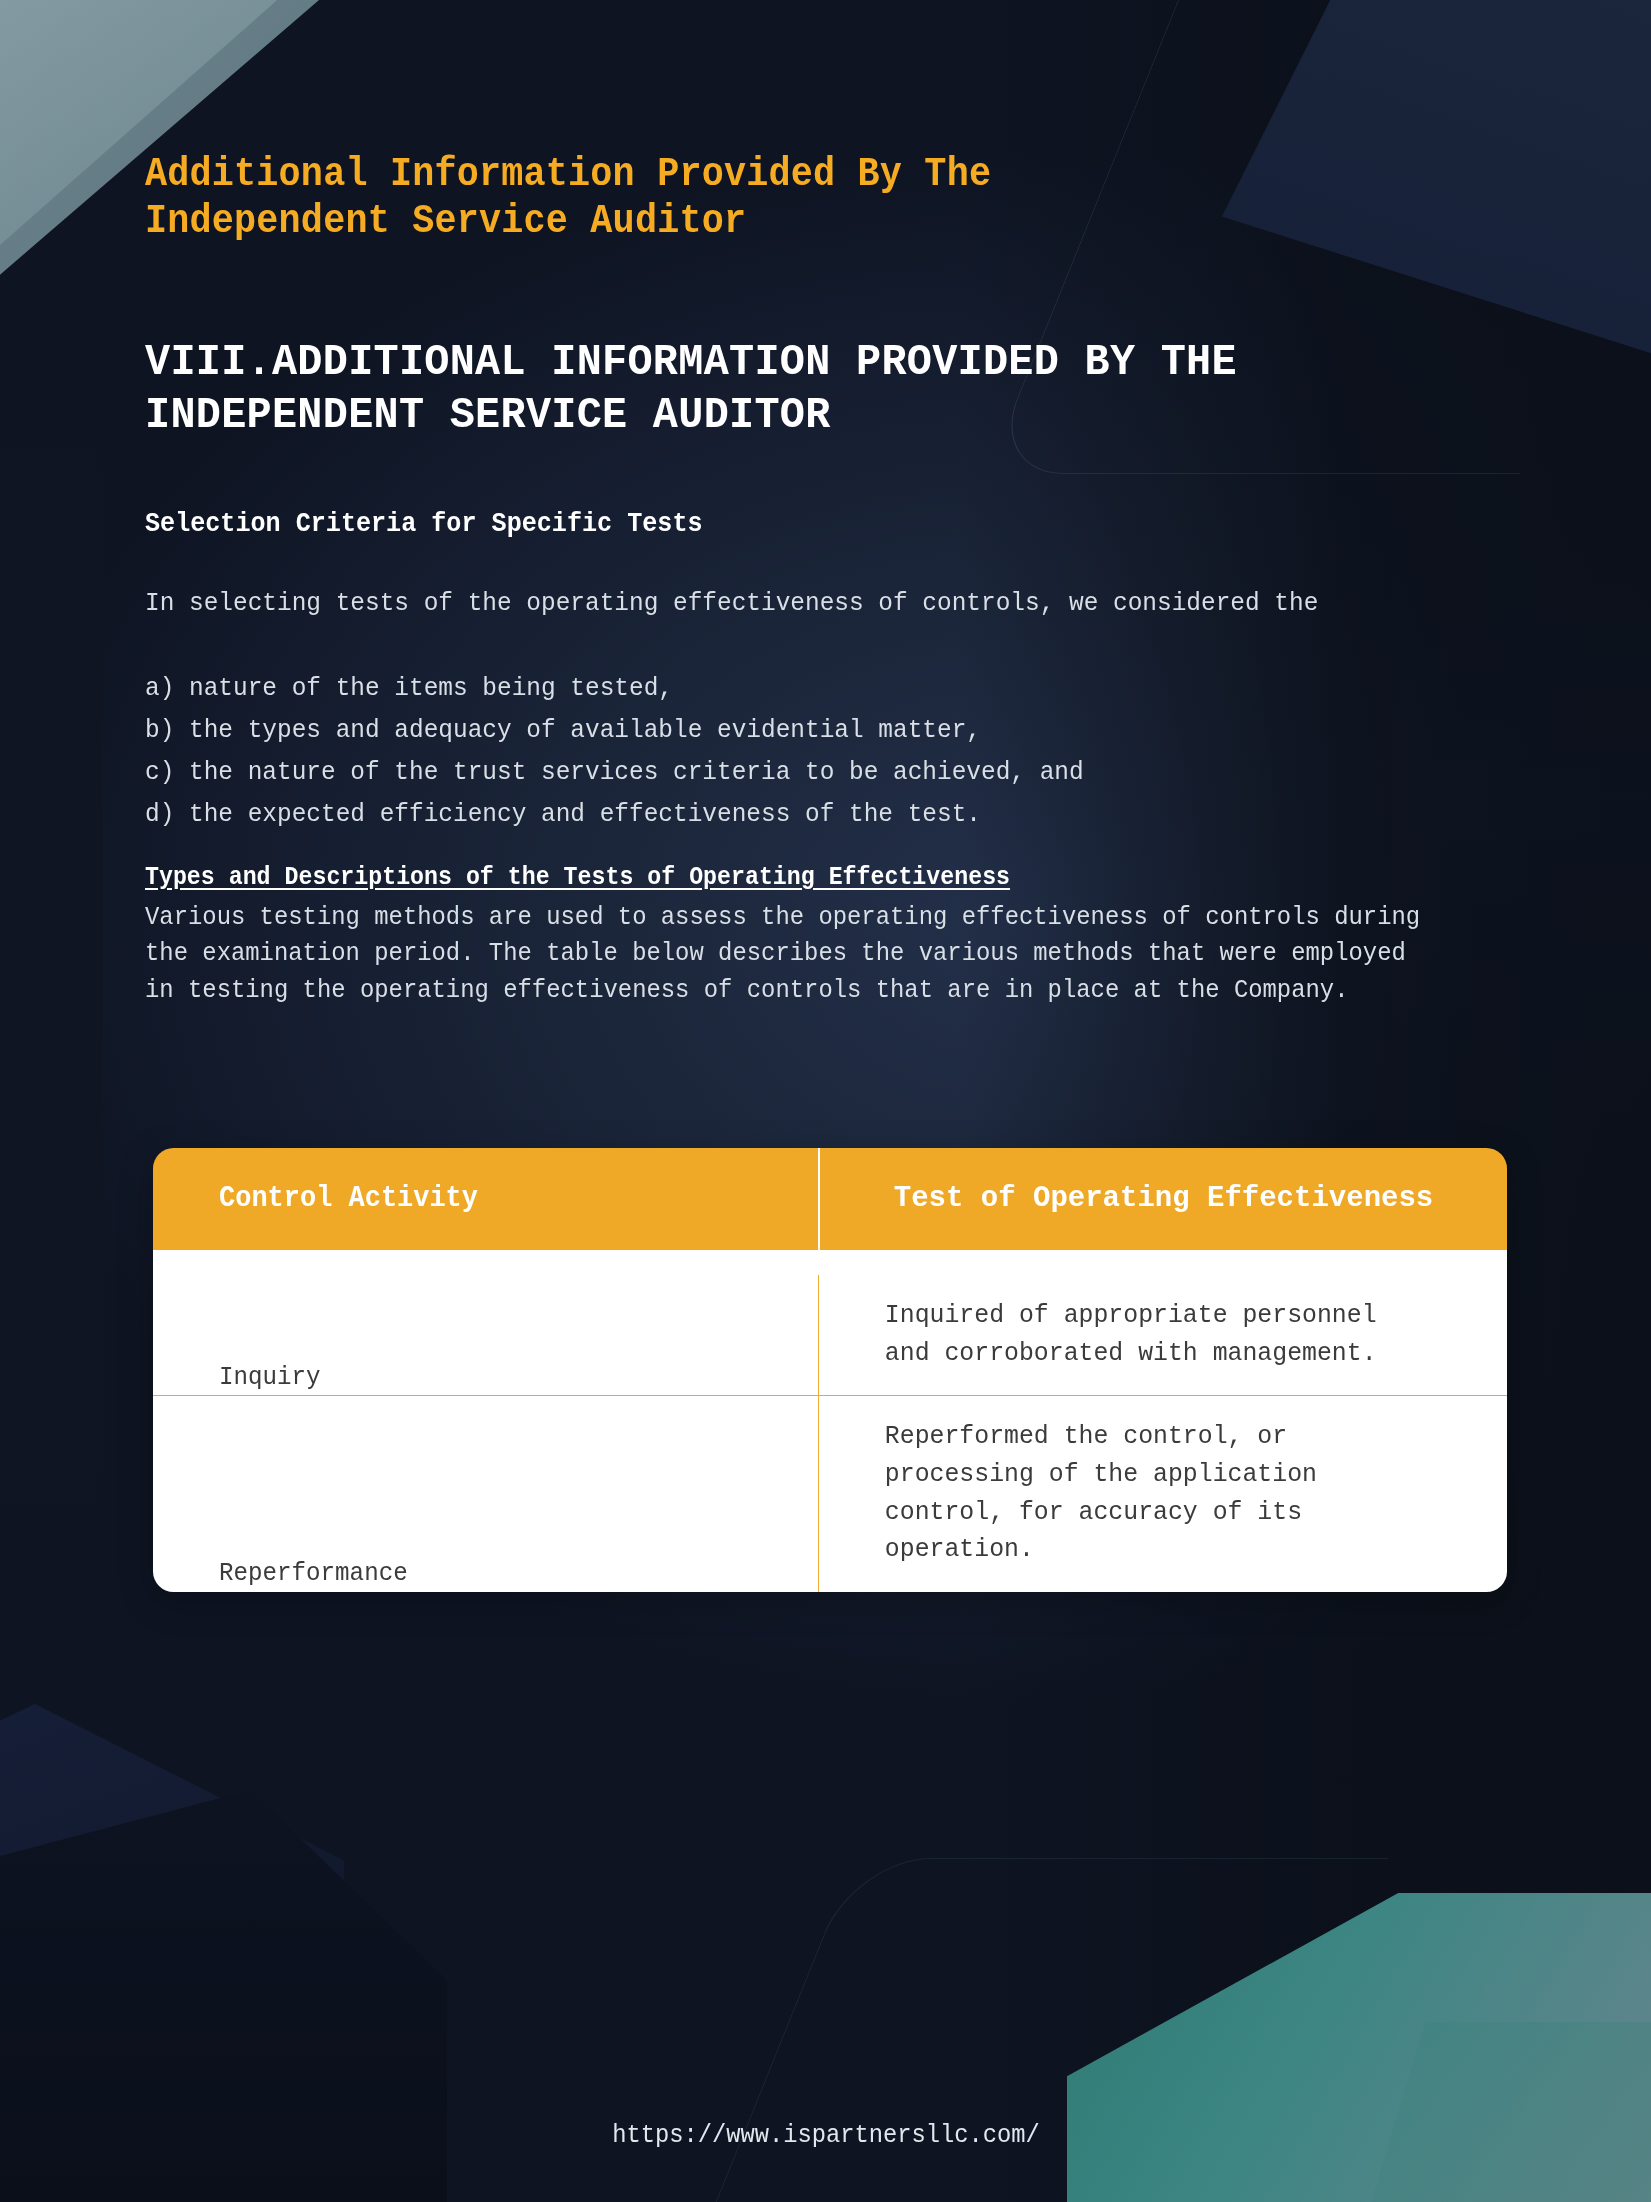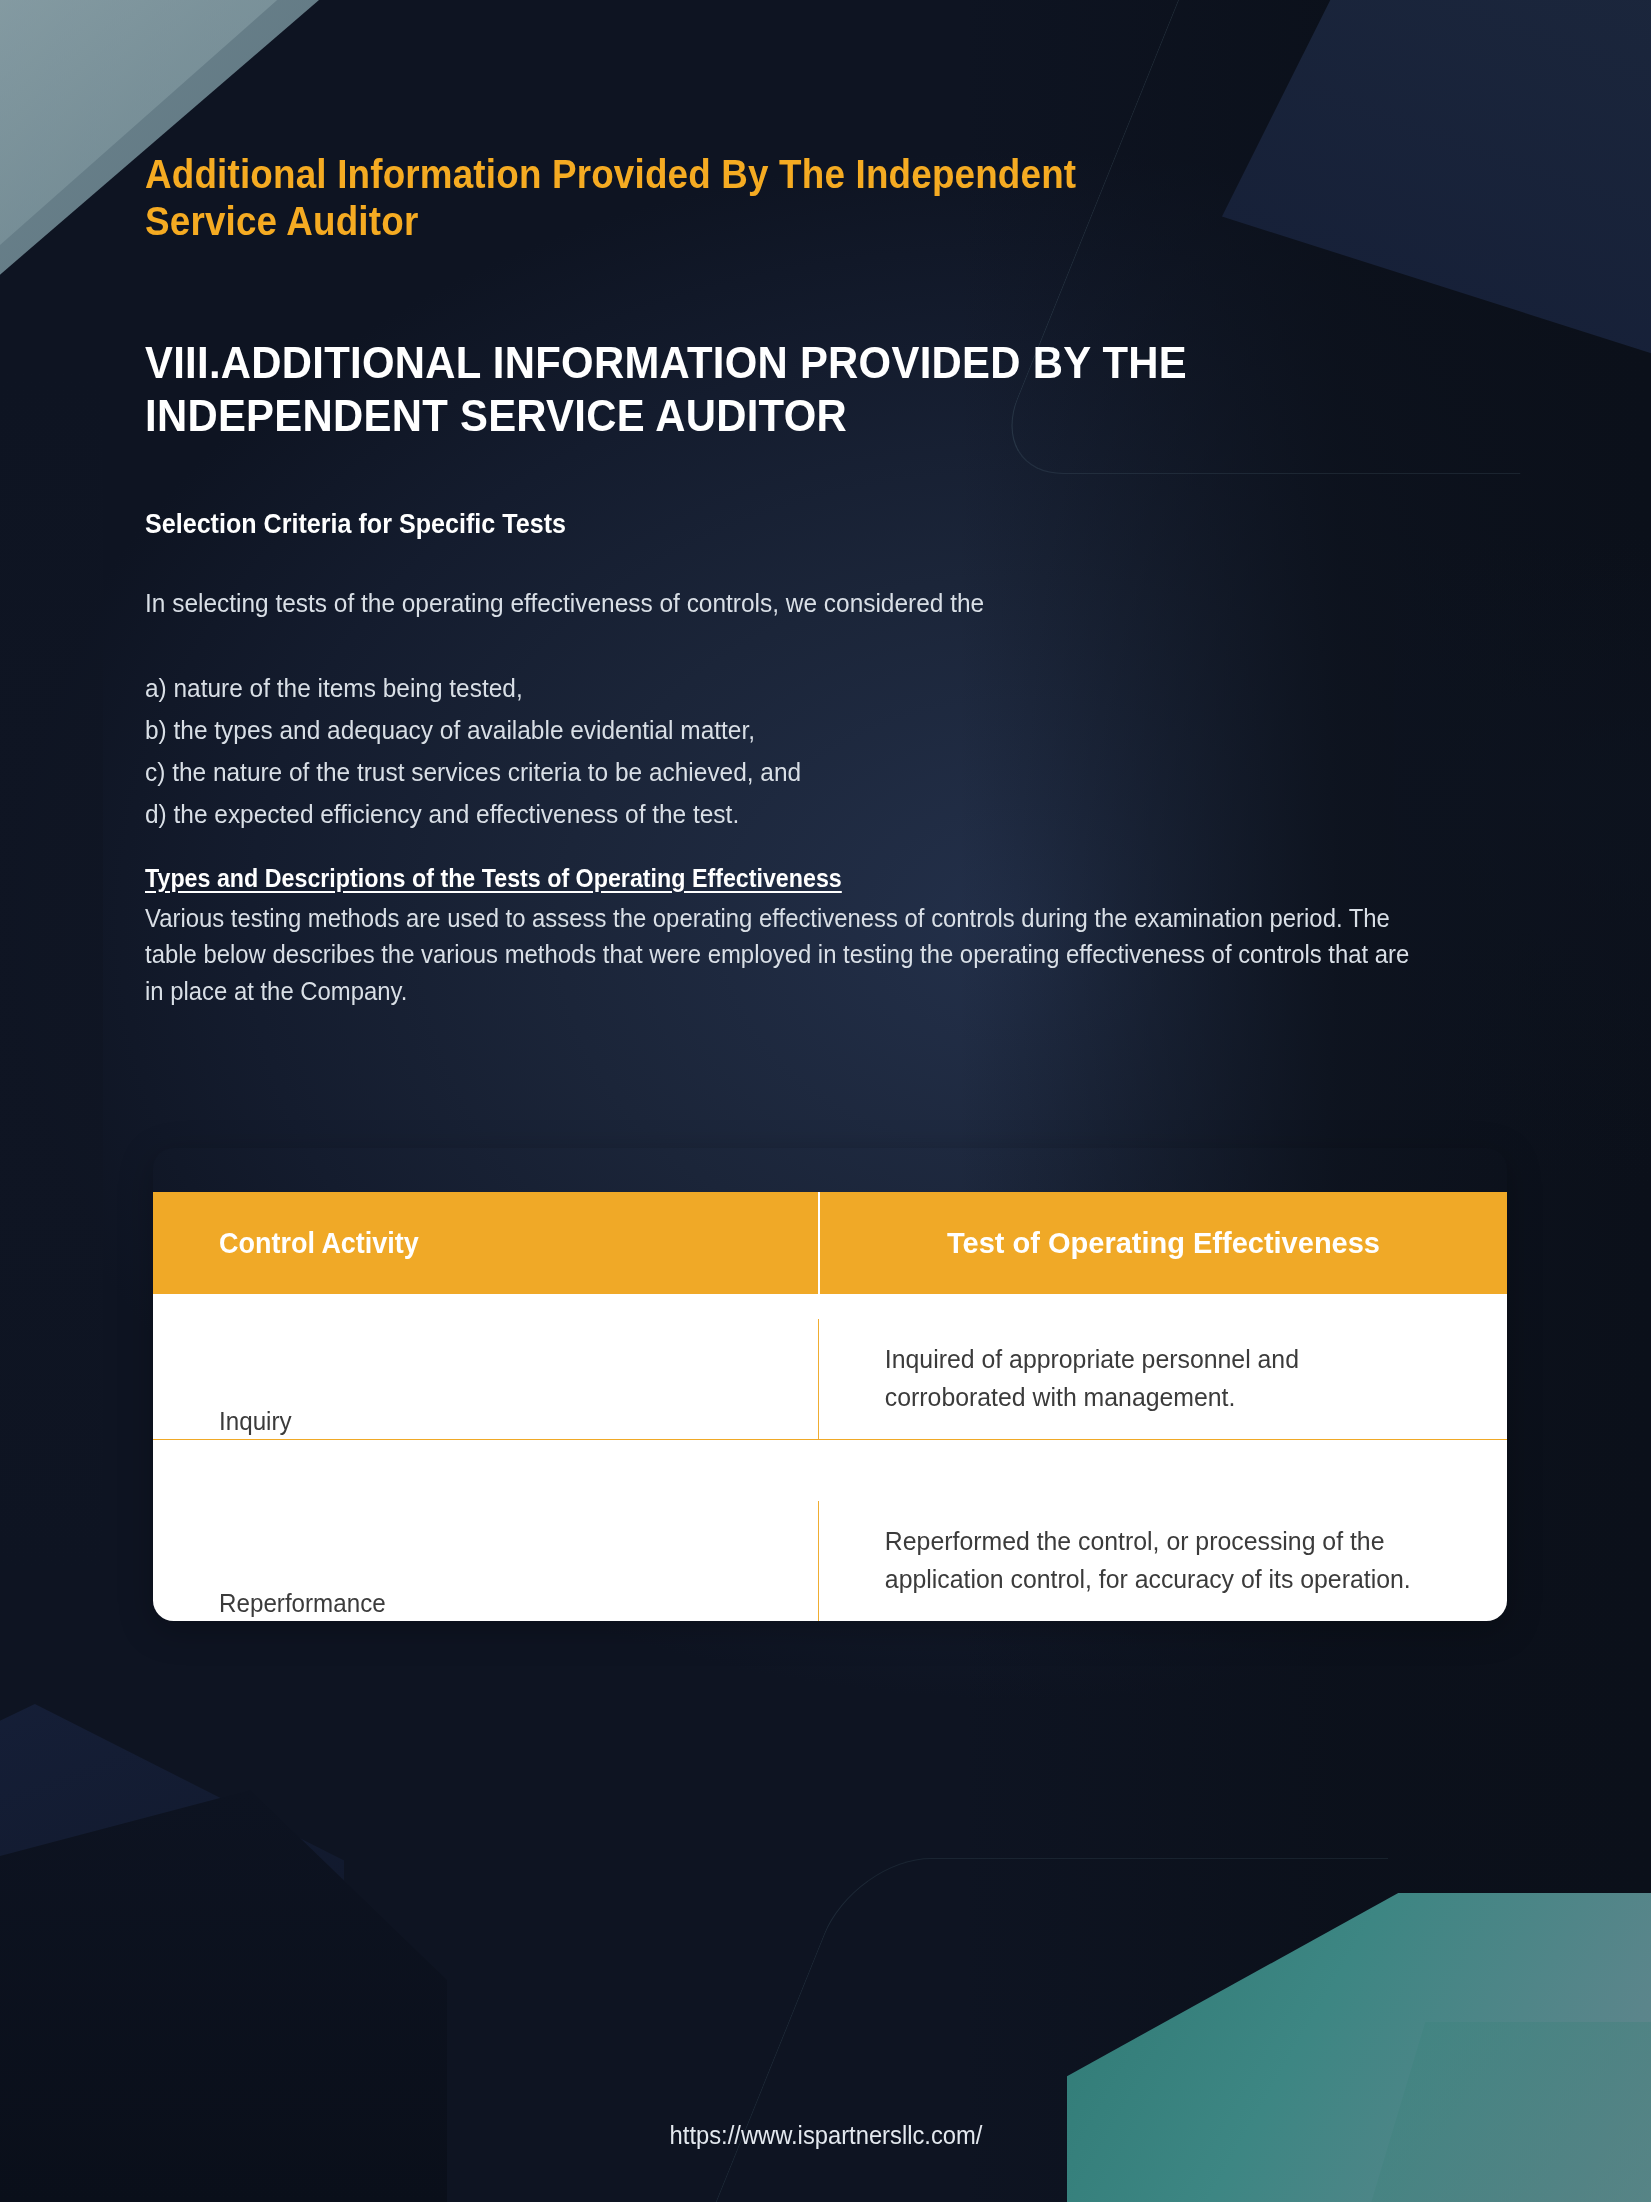--- a/index.html
+++ b/index.html
@@ -3,21 +3,21 @@
 <meta charset="utf-8">
 <style>
   html,body{margin:0;padding:0;}
   body{
     width:1652px;height:2203px;
     background:#141c2e;
     font-family:"Liberation Sans", sans-serif;
     overflow:hidden;
     position:relative;
   }
-  .page{position:absolute;inset:0;overflow:hidden;}
+  .page{position:absolute;inset:0;overflow:hidden;font-family:Liberation Mono, monospace;}
 
   
   .bg-base{
     position:absolute;inset:0;
     background:
       radial-gradient(1032px 774px at 62% 42%, #23304a 0%, #1b2539 45%, #141c2e 75%, #0e1422 100%);
   }
   .bg-dark-right{
     position:absolute;right:0;top:0;width:42%;height:100%;
     background:linear-gradient(90deg, rgba(12,17,28,0) 0%, rgba(11,16,26,.85) 55%, #0b101a 100%);
@@ -136,21 +136,21 @@
     transform:scaleX(.955);transform-origin:left top;
   }
 
   
   .table{
     position:absolute;left:153px;top:1148px;width:1354px;
     border-radius:20.6px;overflow:hidden;
     box-shadow:0 8.6px 34px rgba(0,0,0,.25);
   }
   .thead{
-    display:flex;background:#f0a927;min-height:102px;margin-top:44px;
+    display:flex;background:#f0a927;min-height:102px;
   }
   .th{
     color:#ffffff;font-weight:bold;display:flex;align-items:center;
     padding:10.3px 0;
   }
   .th-left{
     width:594px;flex:0 0 594px;
     font-size:29px;line-height:1.18;
     padding-left:71px;
     transform:scaleX(.93);transform-origin:left center;

